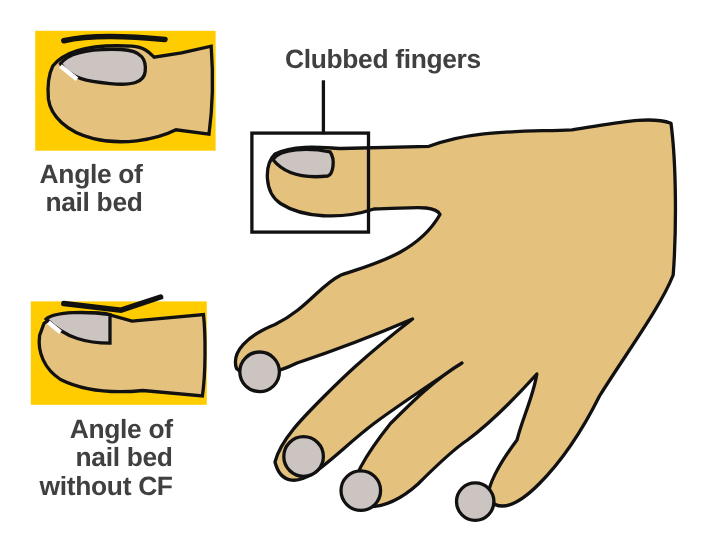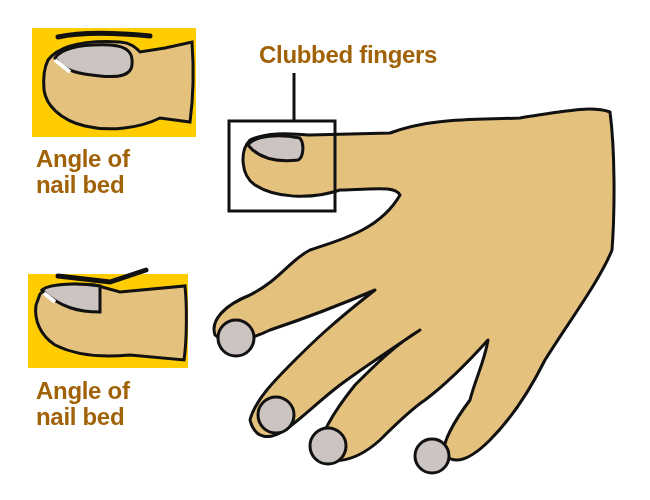--- a/index.html
+++ b/index.html
@@ -1,18 +1,18 @@
 <!DOCTYPE html>
 <html><head>
 <meta charset="utf-8">
 <style>
   html,body{margin:0;padding:0;background:#fff;}
   body{width:650px;height:500px;position:relative;overflow:hidden;font-family:"Liberation Sans",sans-serif;}
   svg{position:absolute;left:0;top:0;}
-  .label{position:absolute;font-weight:bold;color:#a16207;font-size:24px;line-height:26px;letter-spacing:-0.3px;}
+  .label{position:absolute;font-weight:bold;color:#404040;font-size:24px;line-height:26px;letter-spacing:-0.3px;text-align:right;}
   .label span{display:block;}
   #title{left:259px;top:42px;font-size:24px;}
   #lab1{left:36px;top:146px;}
   #lab2{left:36px;top:378px;}
 </style>
 </head>
 <body>
 
 <svg width="650" height="500" viewBox="0 0 650 500">
 
@@ -51,13 +51,14 @@
 <div id="title" class="label">Clubbed fingers</div>
 
 <div id="lab1" class="label">
   <span>Angle of</span>
   <span>nail bed</span>
 </div>
 
 <div id="lab2" class="label">
   <span>Angle of</span>
   <span>nail bed</span>
+  <span>without CF</span>
 </div>
 
 </body></html>

